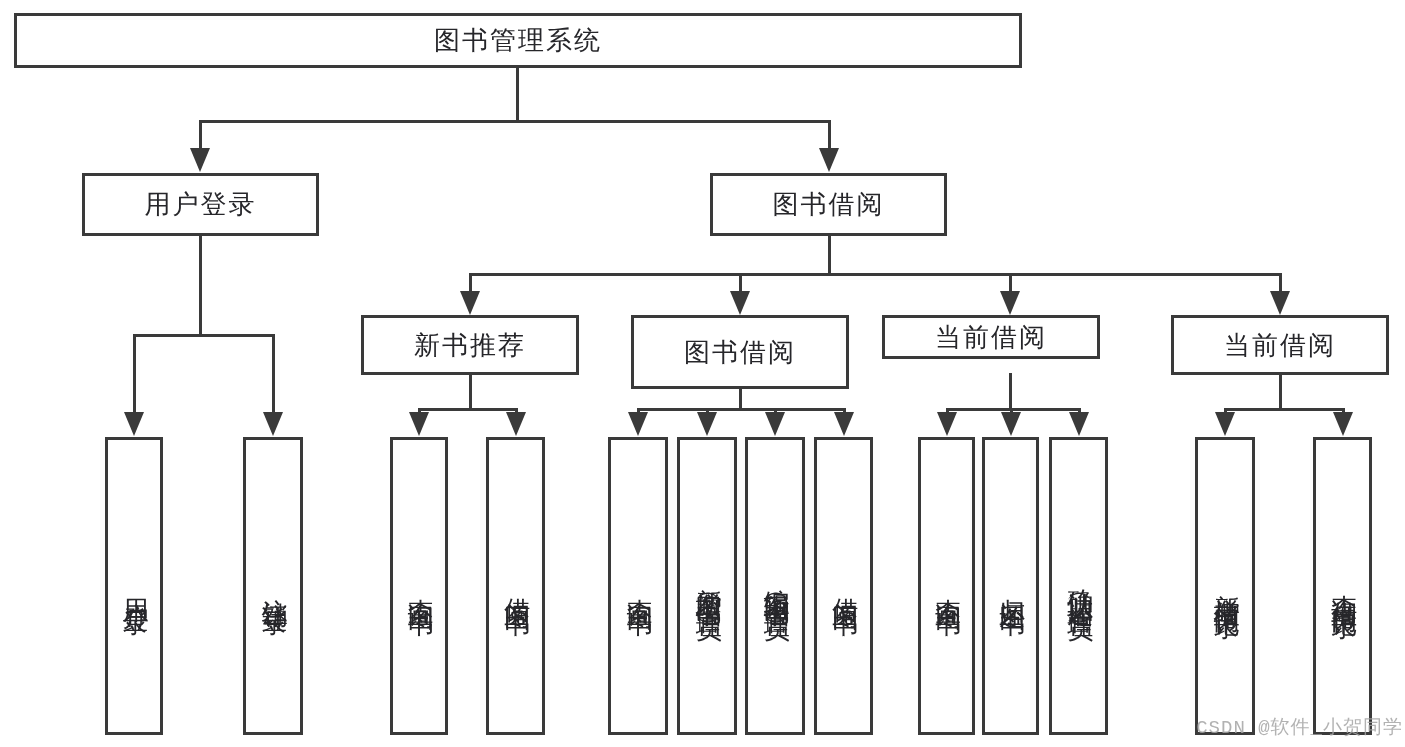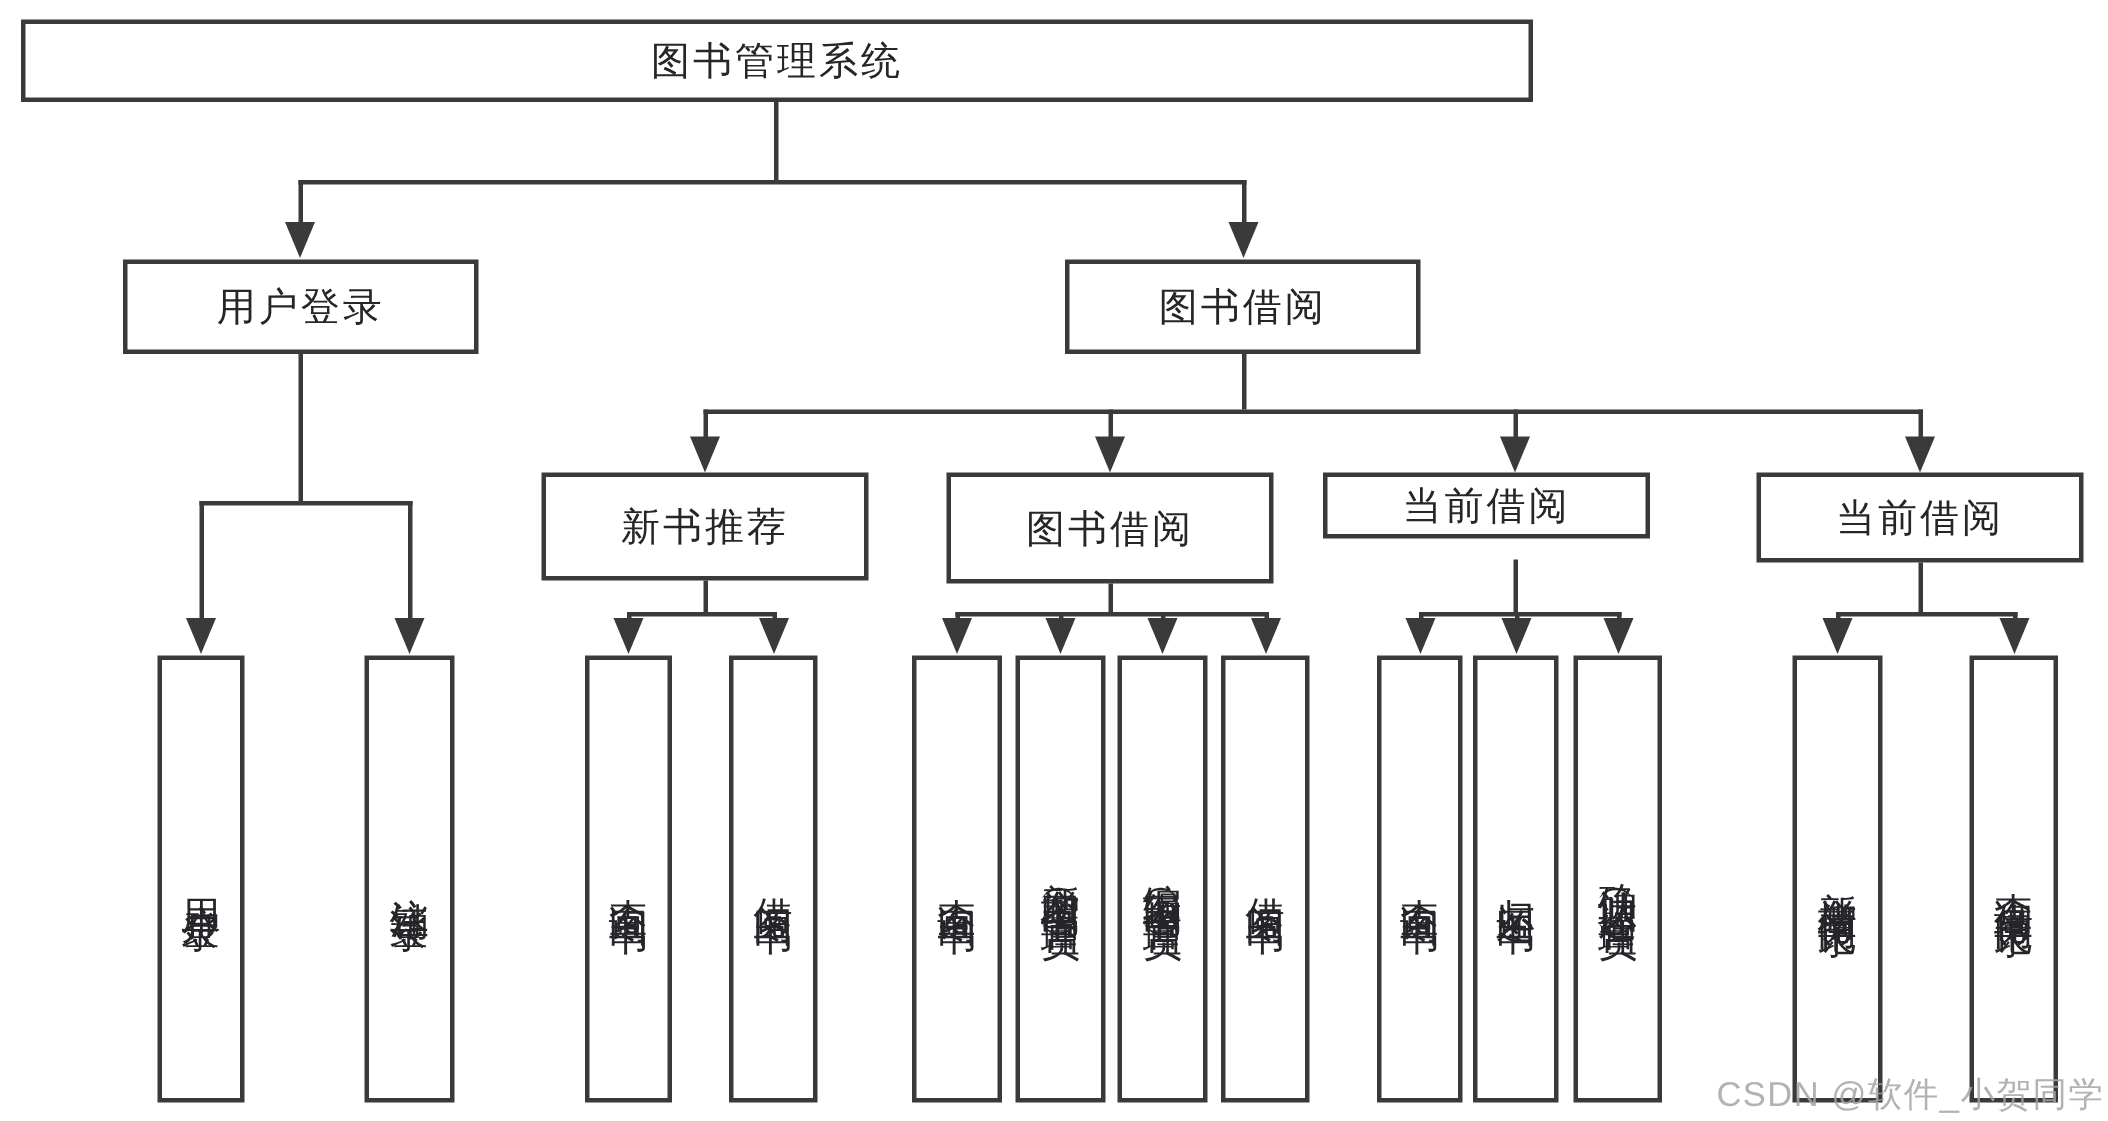--- a/index.html
+++ b/index.html
@@ -2,21 +2,21 @@
 <html><head>
 <meta charset="utf-8">
 <style>
   html, body { margin: 0; padding: 0; background: #ffffff; }
   #canvas {
     position: relative;
     width: 1405px;
     height: 747px;
     background: #ffffff;
     overflow: hidden;
-    font-family: Liberation Sans, sans-serif;
+    font-family: Liberation Mono, monospace;
     color: #26262a;
   }
   .box {
     position: absolute;
     box-sizing: border-box;
     border: 3px solid #3a3a3a;
     background: #ffffff;
     display: flex;
     align-items: center;
     justify-content: center;
@@ -48,21 +48,21 @@
     height: 0;
     border-left: 10px solid transparent;
     border-right: 10px solid transparent;
     border-top: 24px solid #3a3a3a;
     z-index: 1;
   }
   .watermark {
     position: absolute;
     top: 714px;
     right: 2px;
-    font-size: 23px;
+    font-size: 19px;
     letter-spacing: 1px;
     color: rgba(165,165,165,0.85);
     z-index: 5;
     white-space: nowrap;
   }
 </style>
 </head>
 <body>
 
 <div id="canvas">
@@ -130,21 +130,21 @@
     <span class="hlabel">图书管理系统</span>
   </div>
 
   <div class="box" style="left:82px; top:173px; width:237px; height:63px;">
     <span class="hlabel">用户登录</span>
   </div>
   <div class="box" style="left:710px; top:173px; width:237px; height:63px;">
     <span class="hlabel">图书借阅</span>
   </div>
 
-  <div class="box" style="left:361px; top:315px; width:218px; height:72px;">
+  <div class="box" style="left:361px; top:315px; width:218px; height:60px;">
     <span class="hlabel">新书推荐</span>
   </div>
   <div class="box" style="left:631px; top:315px; width:218px; height:74px;">
     <span class="hlabel">图书借阅</span>
   </div>
   <div class="box" style="left:882px; top:315px; width:218px; height:44px;">
     <span class="hlabel">当前借阅</span>
   </div>
   <div class="box" style="left:1171px; top:315px; width:218px; height:60px;">
     <span class="hlabel">当前借阅</span>

